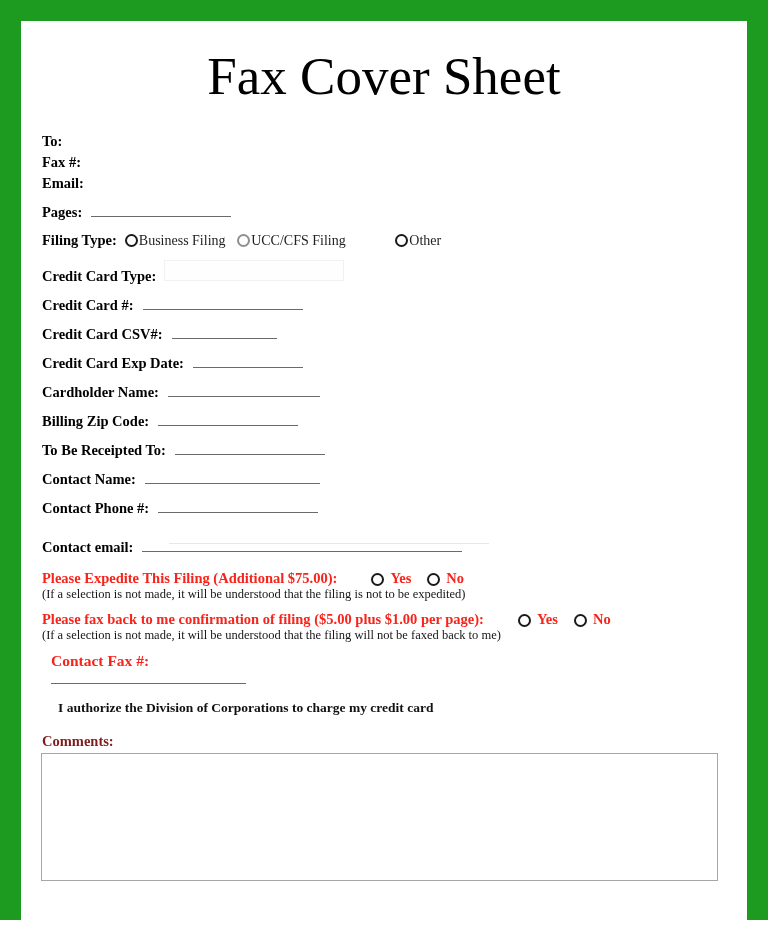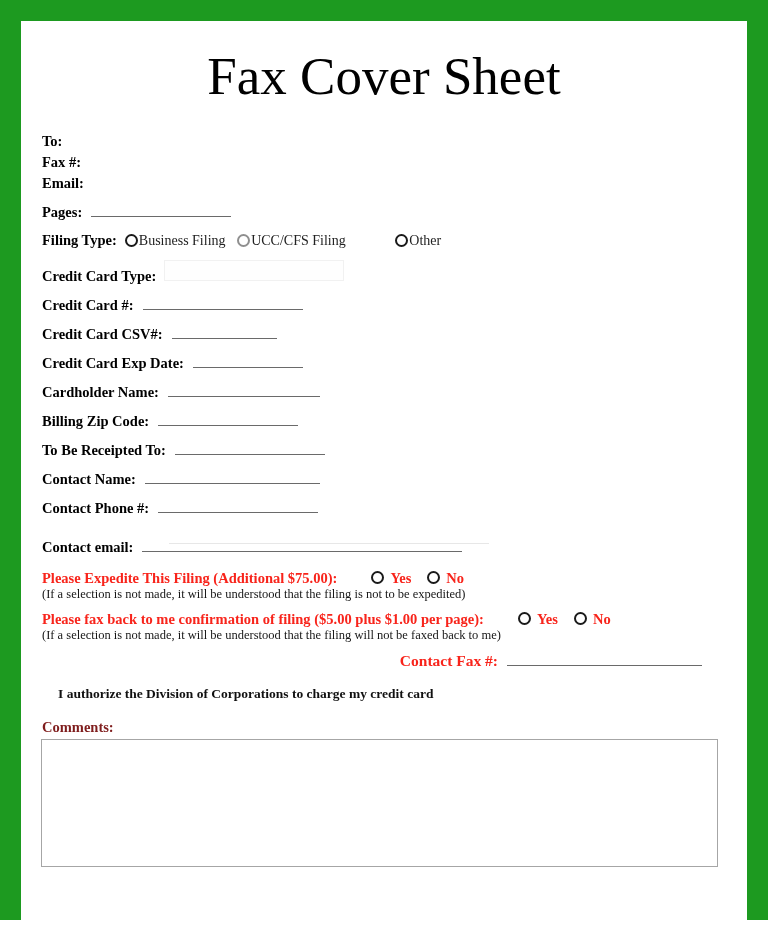--- a/index.html
+++ b/index.html
@@ -154,36 +154,37 @@
     gap: 20px;
   }
   .notice-sub {
     color: #161616;
     font-size: 12.5px;
     font-weight: normal;
     margin-top: 0px;
     margin-bottom: 9px;
   }
   .yn-group { margin-left: 14px; display: inline-flex; align-items: center; }
-  .yn-item { display: inline-flex; align-items: center; margin-right: 16px; }
+  .yn-item { display: inline-flex; align-items: flex-end; margin-right: 16px; }
   .yn-text {
     color: #f8241b;
     font-weight: bold;
     font-size: 14.5px;
     margin-left: 6px;
   }
 
   .expedite-block { margin-top: 14px; }
 
   .contact-fax-row {
     display: flex;
     justify-content: flex-end;
     align-items: baseline;
     margin-top: 2px;
     padding-right: 38px;
+    flex-direction: column;
   }
   .contact-fax-lbl {
     color: #f8241b;
     font-weight: bold;
     font-size: 15.5px;
   }
 
   .authorize {
     font-weight: bold;
     font-size: 13.5px;

